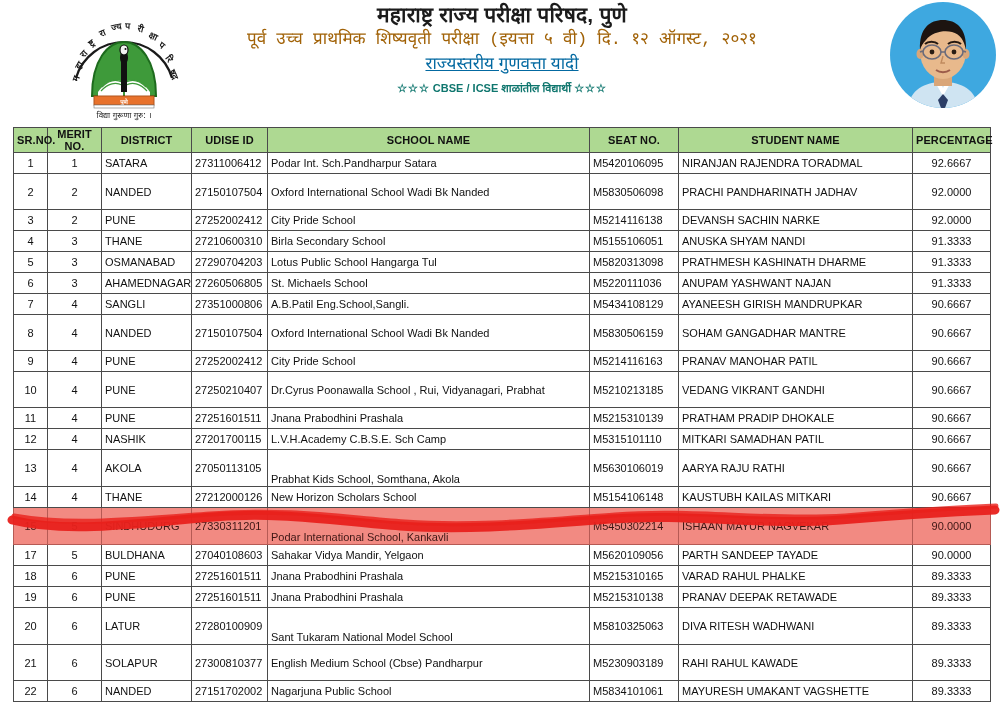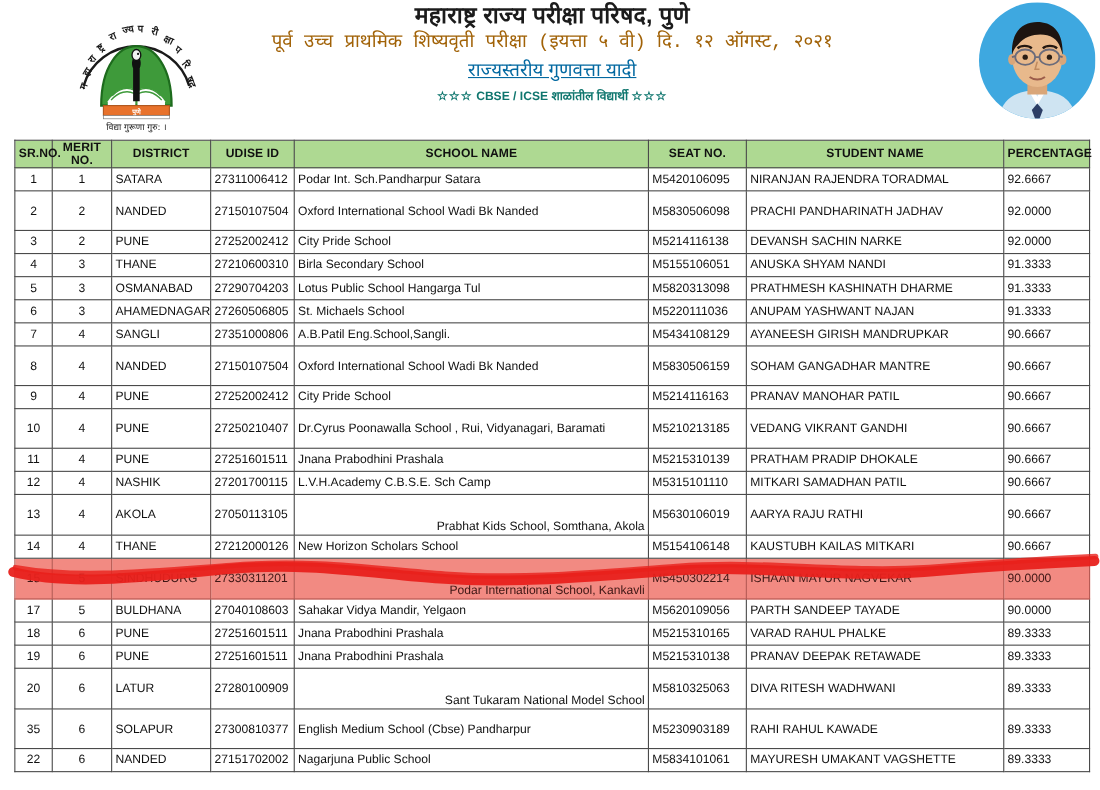--- a/index.html
+++ b/index.html
@@ -113,27 +113,27 @@
   col.c-dis  { width: 90px; }
   col.c-udi  { width: 76px; }
   col.c-sch  { width: 322px; }
   col.c-seat { width: 89px; }
   col.c-stu  { width: 234px; }
   col.c-pct  { width: 78px; }
 
   td.sr, td.mer { text-align: center; }
   td.dis, td.sch, td.stu { text-align: left; }
   td.udi, td.seat { text-align: left; }
-  td.pct { }
+  td.pct { text-align: center; }
 
   tr.r1 td { height: 20px; }
   tr.r2 td { height: 35px; }
 
   
-  td.sch.bottom { vertical-align: bottom; padding-bottom: 1px; text-align: right; }
+  td.sch.bottom { vertical-align: bottom; padding-bottom: 1px; }
 
   tr.highlight td {
     background: #f28a82;
     border-color: #b65a54;
     color: #3d1614;
   }
 
   
   .marker {
     position: absolute;
@@ -355,21 +355,21 @@
           <td class="sch">City Pride School</td>
           <td class="seat">M5214116163</td>
           <td class="stu">PRANAV MANOHAR PATIL</td>
           <td class="pct">90.6667</td>
         </tr>
         <tr class="r2 ">
           <td class="sr">10</td>
           <td class="mer">4</td>
           <td class="dis">PUNE</td>
           <td class="udi">27250210407</td>
-          <td class="sch">Dr.Cyrus Poonawalla School , Rui, Vidyanagari, Baramati</td>
+          <td class="sch">Dr.Cyrus Poonawalla School , Rui, Vidyanagari, Prabhat</td>
           <td class="seat">M5210213185</td>
           <td class="stu">VEDANG VIKRANT GANDHI</td>
           <td class="pct">90.6667</td>
         </tr>
         <tr class="r1 ">
           <td class="sr">11</td>
           <td class="mer">4</td>
           <td class="dis">PUNE</td>
           <td class="udi">27251601511</td>
           <td class="sch">Jnana Prabodhini Prashala</td>
@@ -451,21 +451,21 @@
           <td class="sr">20</td>
           <td class="mer">6</td>
           <td class="dis">LATUR</td>
           <td class="udi">27280100909</td>
           <td class="sch bottom">Sant Tukaram National Model School</td>
           <td class="seat">M5810325063</td>
           <td class="stu">DIVA  RITESH WADHWANI</td>
           <td class="pct">89.3333</td>
         </tr>
         <tr class="r2 ">
-          <td class="sr">35</td>
+          <td class="sr">21</td>
           <td class="mer">6</td>
           <td class="dis">SOLAPUR</td>
           <td class="udi">27300810377</td>
           <td class="sch">English Medium School (Cbse) Pandharpur</td>
           <td class="seat">M5230903189</td>
           <td class="stu">RAHI RAHUL KAWADE</td>
           <td class="pct">89.3333</td>
         </tr>
         <tr class="r1 ">
           <td class="sr">22</td>

